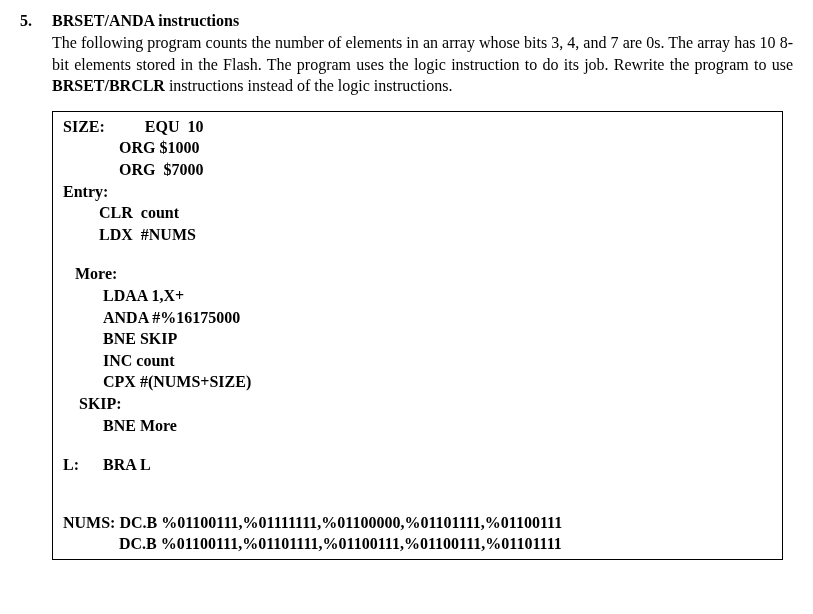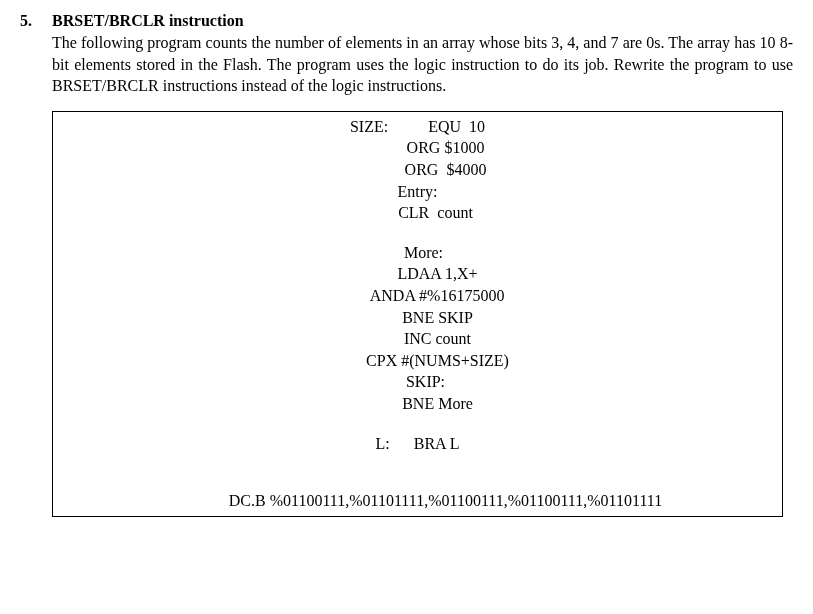--- a/index.html
+++ b/index.html
@@ -35,56 +35,57 @@
       margin-bottom: 14px;
     }
     .code-box {
       border: 1.5px solid #000;
       margin-left: 32px;
       margin-right: 10px;
       padding: 4px 10px 4px 10px;
       font-family: 'Times New Roman', Times, serif;
       font-size: 16px;
       line-height: 1.35;
-      text-align: center;
     }
     .code-line {
       white-space: pre;
       display: block;
     }
     .bold {
-      font-weight: normal;
+      font-weight: bold;
     }
     .blank-line { height: 18px; }
   </style>
 </head>
 <body>
 
 <div class="question-header">
   <span class="question-number">5.</span>
-  <span class="question-title">BRSET/BRCLR instruction</span>
+  <span class="question-title">BRSET/ANDA instructions</span>
 </div>
 
 <div class="question-body">
   <span>The following program counts the number of elements in an array whose bits 3, 4, and 7 are 0s. The array has 10 8-bit elements stored in the Flash. The program uses the logic instruction to do its job. Rewrite the program to use </span><span class="bold">BRSET/BRCLR</span><span> instructions instead of the logic instructions.</span>
 </div>
 
 <div class="code-box">
   <div class="code-line"><span class="bold">SIZE:</span>          <span class="bold">EQU  10</span></div>
   <div class="code-line">              <span class="bold">ORG $1000</span></div>
-  <div class="code-line">              <span class="bold">ORG  $4000</span></div>
+  <div class="code-line">              <span class="bold">ORG  $7000</span></div>
   <div class="code-line"><span class="bold">Entry:</span></div>
   <div class="code-line">         <span class="bold">CLR  count</span></div>
+  <div class="code-line">         <span class="bold">LDX  #NUMS</span></div>
   <div class="blank-line"></div>
   <div class="code-line">   <span class="bold">More:</span></div>
   <div class="code-line">          <span class="bold">LDAA 1,X+</span></div>
   <div class="code-line">          <span class="bold">ANDA #%16175000</span></div>
   <div class="code-line">          <span class="bold">BNE SKIP</span></div>
   <div class="code-line">          <span class="bold">INC count</span></div>
   <div class="code-line">          <span class="bold">CPX #(NUMS+SIZE)</span></div>
   <div class="code-line">    <span class="bold">SKIP:</span></div>
   <div class="code-line">          <span class="bold">BNE More</span></div>
   <div class="blank-line"></div>
   <div class="code-line"><span class="bold">L:</span>      <span class="bold">BRA L</span></div>
   <div class="blank-line"></div>
   <div class="blank-line"></div>
+  <div class="code-line"><span class="bold">NUMS:</span> <span class="bold">DC.B %01100111,%01111111,%01100000,%01101111,%01100111</span></div>
   <div class="code-line">              <span class="bold">DC.B %01100111,%01101111,%01100111,%01100111,%01101111</span></div>
 </div>
 
 </body></html>

